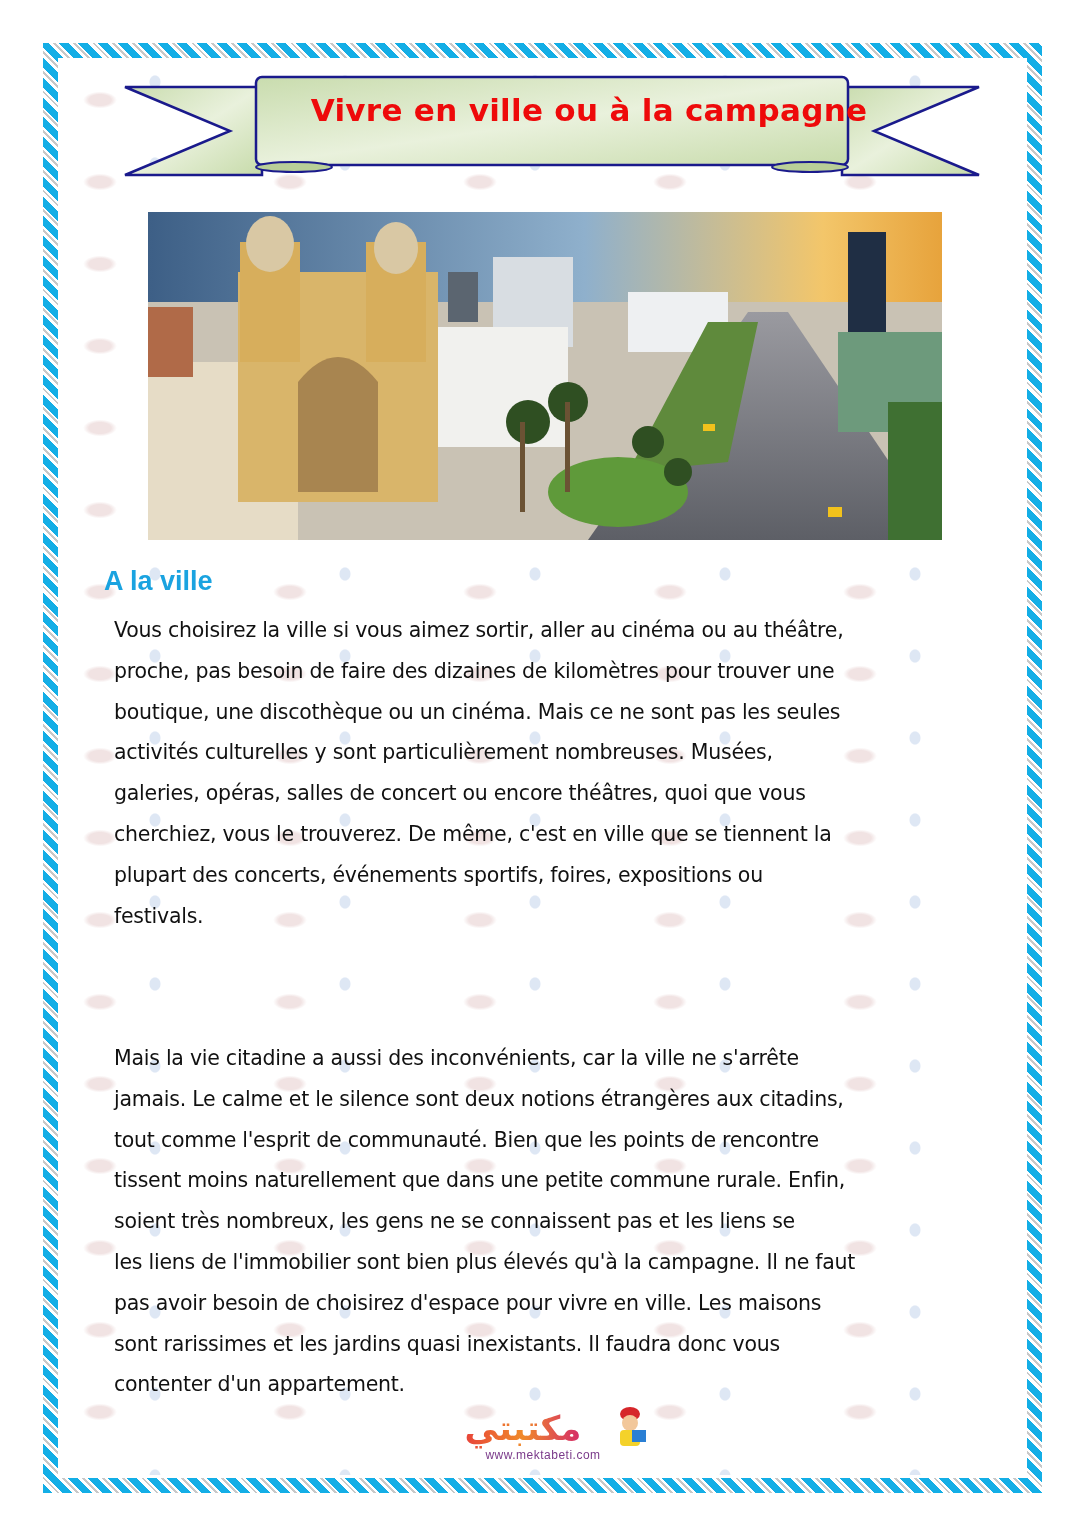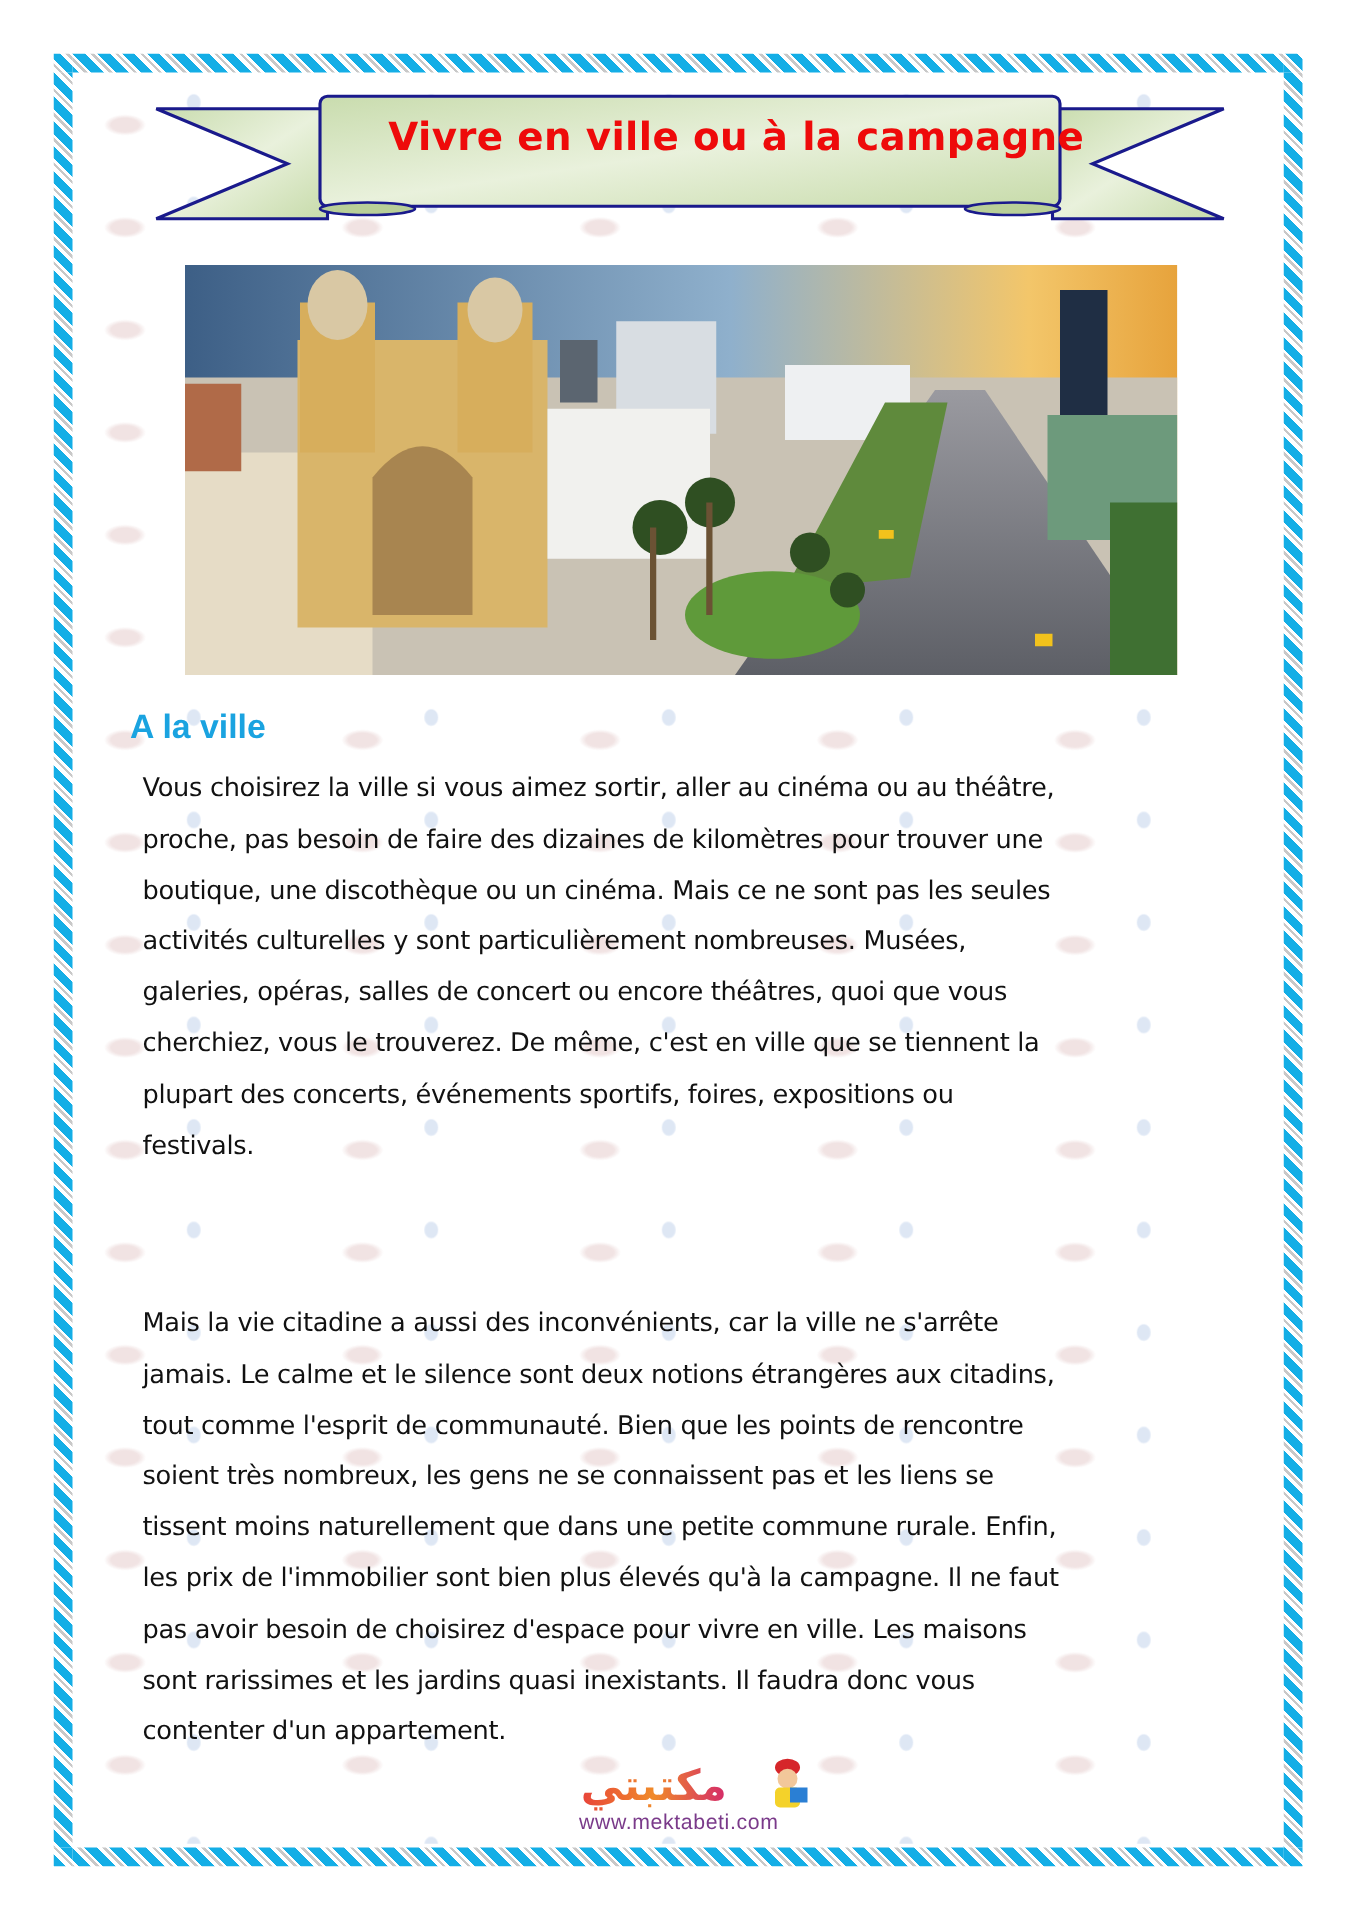--- a/index.html
+++ b/index.html
@@ -45,21 +45,21 @@
     font-family: "DejaVu Sans", sans-serif; font-size: 20.5px; line-height: 40.8px;
     letter-spacing: -0.25px; margin: 10px;
   }
   .paragraph .line { display: block; white-space: nowrap; }
   .p1 { top: 600px; }
   .p2 { top: 1028px; }
 
   .footer-logo { position: absolute; left: 438px; top: 1404px; width: 220px; height: 72px; }
   .logo-text {
     position: absolute; left: 0; top: 44px; width: 210px; text-align: center;
-    font-family: "Liberation Sans", sans-serif; font-size: 17px; color: #7a3a8a; letter-spacing: 0.5px;
+    font-family: "Liberation Sans", sans-serif; font-size: 12px; color: #7a3a8a; letter-spacing: 0.5px;
   }
 </style>
 </head>
 <body>
 
 <div class="page-border"></div>
 <div class="watermark"></div>
 
 <div class="banner">
   <svg width="860" height="130" viewBox="0 0 860 130">
@@ -149,23 +149,23 @@
   <span class="line">galeries, opéras, salles de concert ou encore théâtres, quoi que vous</span>
   <span class="line">cherchiez, vous le trouverez. De même, c'est en ville que se tiennent la</span>
   <span class="line">plupart des concerts, événements sportifs, foires, expositions ou</span>
   <span class="line">festivals.</span>
 </p>
 
 <p class="paragraph p2">
   <span class="line">Mais la vie citadine a aussi des inconvénients, car la ville ne s'arrête</span>
   <span class="line">jamais. Le calme et le silence sont deux notions étrangères aux citadins,</span>
   <span class="line">tout comme l'esprit de communauté. Bien que les points de rencontre</span>
+  <span class="line">tissent moins naturellement que dans une petite commune rurale. Enfin,</span>
   <span class="line">soient très nombreux, les gens ne se connaissent pas et les liens se</span>
-  <span class="line">tissent moins naturellement que dans une petite commune rurale. Enfin,</span>
-  <span class="line">les prix de l'immobilier sont bien plus élevés qu'à la campagne. Il ne faut</span>
+  <span class="line">les liens de l'immobilier sont bien plus élevés qu'à la campagne. Il ne faut</span>
   <span class="line">pas avoir besoin de choisirez d'espace pour vivre en ville. Les maisons</span>
   <span class="line">sont rarissimes et les jardins quasi inexistants. Il faudra donc vous</span>
   <span class="line">contenter d'un appartement.</span>
 </p>
 
 <div class="footer-logo">
   <svg width="220" height="46" viewBox="0 0 220 46">
     <defs>
       <linearGradient id="lg" x1="0" y1="0" x2="1" y2="0">
         <stop offset="0" stop-color="#e8443a"></stop>

